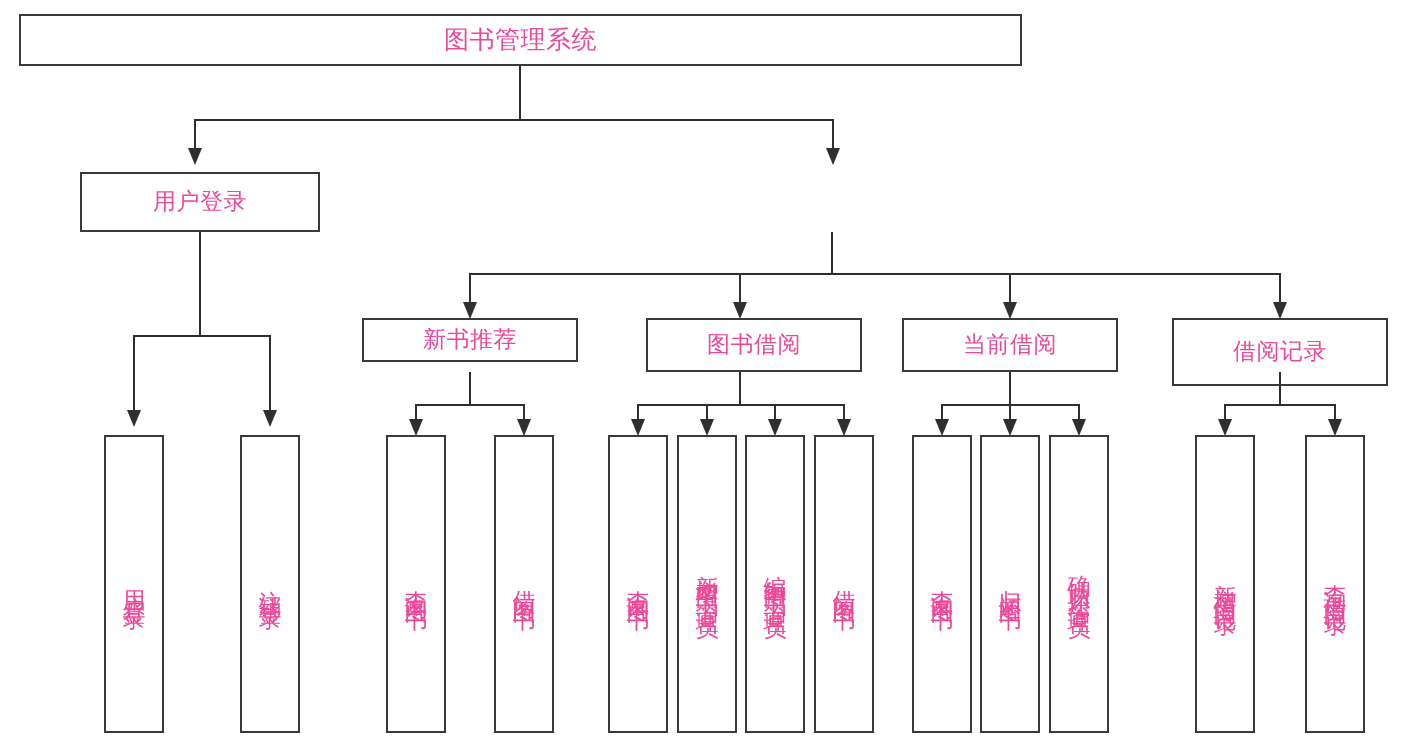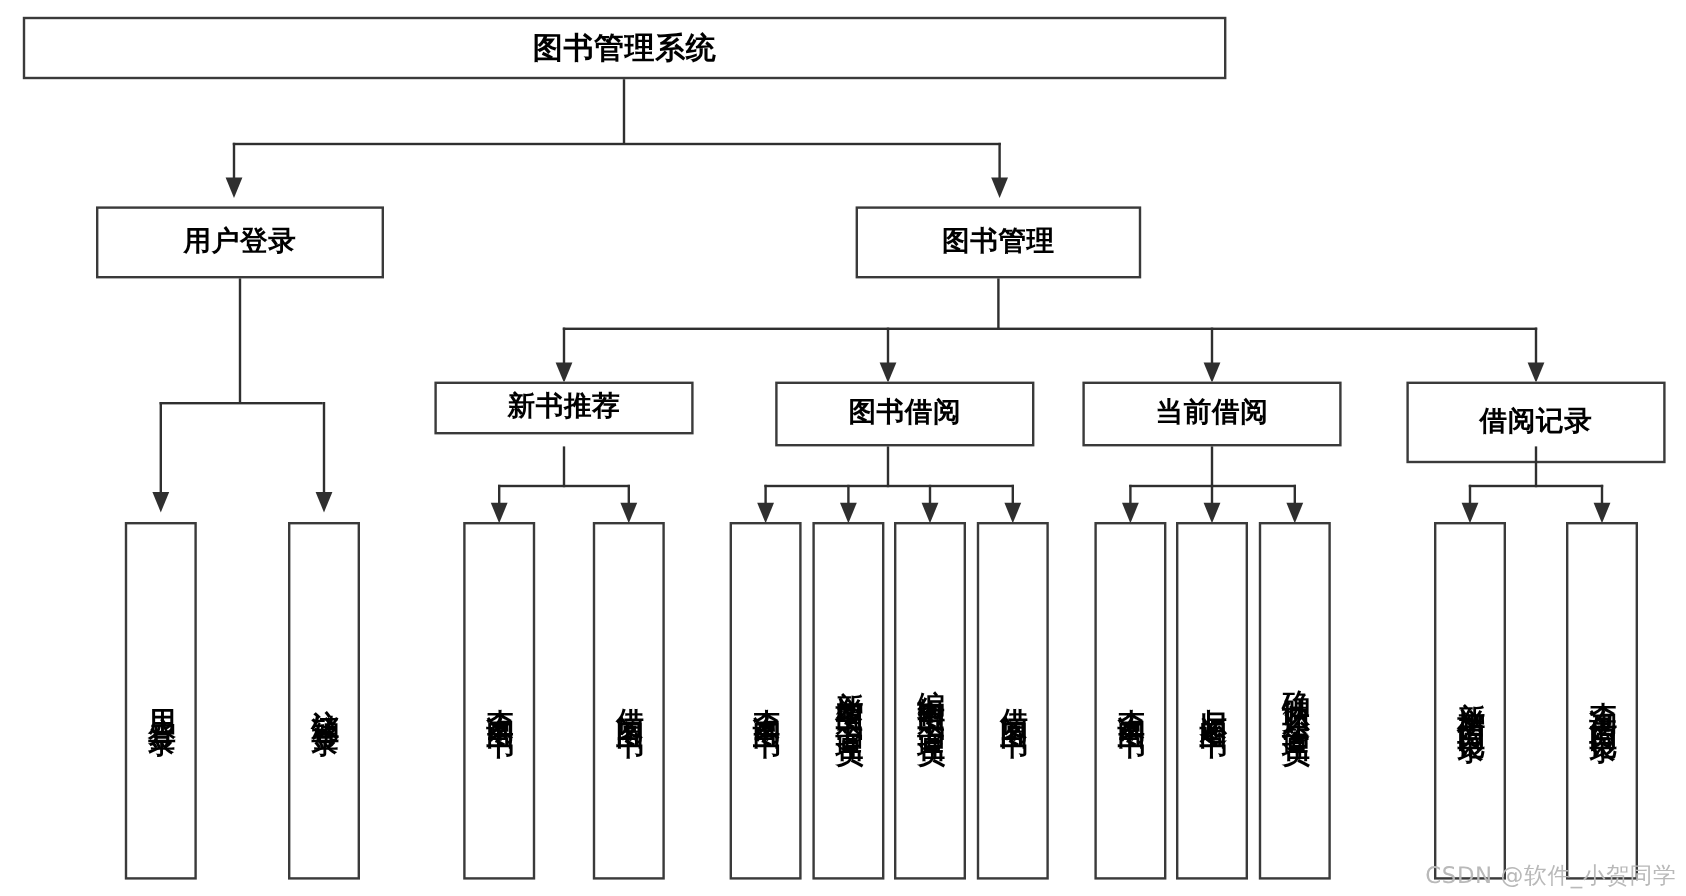--- a/index.html
+++ b/index.html
@@ -20,22 +20,21 @@
   }
   
   .node {
     position: absolute;
     box-sizing: border-box;
     background: #ffffff;
     border: 2px solid #3a3a3a;
     display: flex;
     align-items: center;
     justify-content: center;
-    color: #000000;
-    font-weight: bold;
+    color: #ec4899;
   }
   .node-label {
     display: block;
     text-align: center;
     line-height: 1.18;
     letter-spacing: 0.5px;
   }
   
   .node.root {
     border-width: 2px;
@@ -105,23 +104,20 @@
 
   <div class="edge v" style="left:194px; top:119px; width:2px; height:32px;"></div>
   <div class="arrow" style="left:188px; top:148px;"></div>
   <div class="edge v" style="left:832px; top:119px; width:2px; height:32px;"></div>
   <div class="arrow" style="left:826px; top:148px;"></div>
 
   <div class="node lvl1" style="left:80px; top:172px; width:240px; height:60px;">
     <span class="node-label">用户登录</span>
   </div>
 
-  <div class="node lvl1" style="left:713px; top:172px; width:238px; height:60px;">
-    <span class="node-label">图书管理</span>
-  </div>
 
   <div class="edge v" style="left:199px; top:232px; width:2px; height:104px;"></div>
   <div class="edge h" style="left:133px; top:335px; width:136px; height:2px;"></div>
   <div class="edge v" style="left:133px; top:335px; width:2px; height:78px;"></div>
   <div class="arrow" style="left:127px; top:410px;"></div>
   <div class="edge v" style="left:269px; top:335px; width:2px; height:78px;"></div>
   <div class="arrow" style="left:263px; top:410px;"></div>
 
   <div class="edge v" style="left:831px; top:232px; width:2px; height:42px;"></div>
   <div class="edge h" style="left:469px; top:273px; width:812px; height:2px;"></div>
@@ -218,15 +214,14 @@
     <span class="node-label">确认归还（管理员）</span>
   </div>
 
   <div class="node leaf" style="left:1195px; top:435px; width:60px; height:298px;">
     <span class="node-label">新增借阅记录</span>
   </div>
   <div class="node leaf" style="left:1305px; top:435px; width:60px; height:298px;">
     <span class="node-label">查询借阅记录</span>
   </div>
 
-  <div id="watermark">CSDN @软件_小贺同学</div>
 
 </div>
 
 </body></html>

